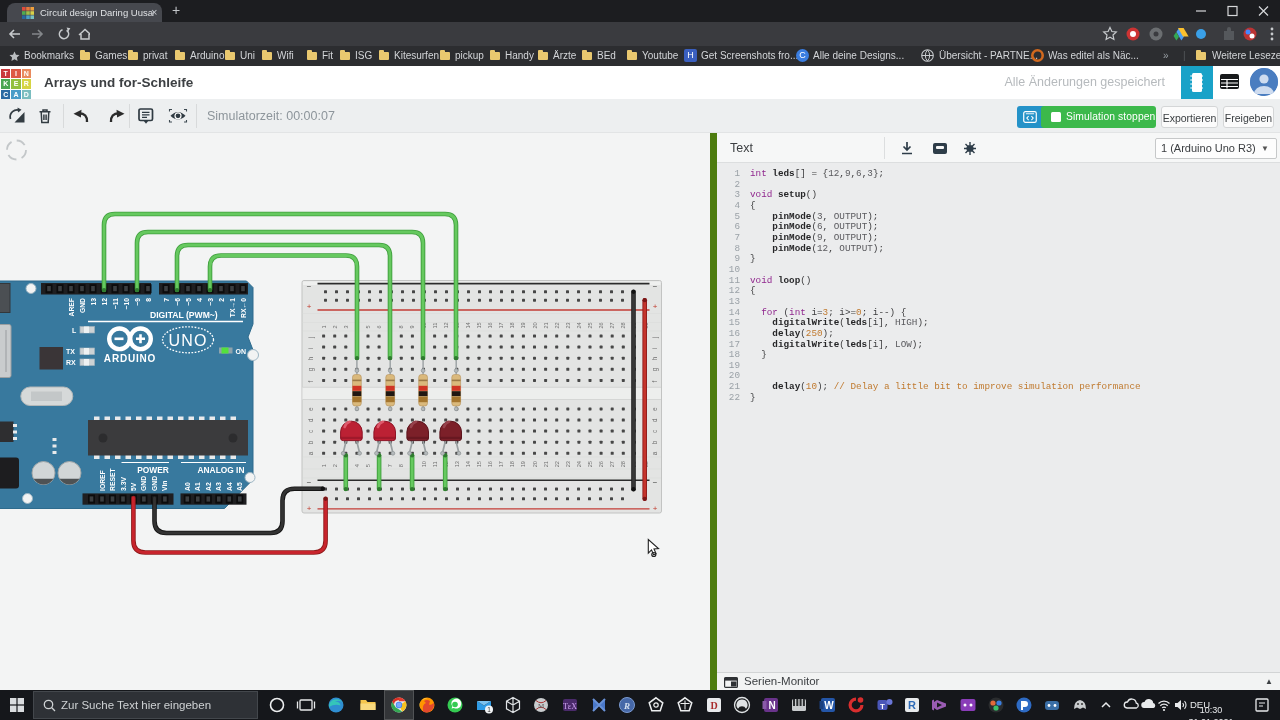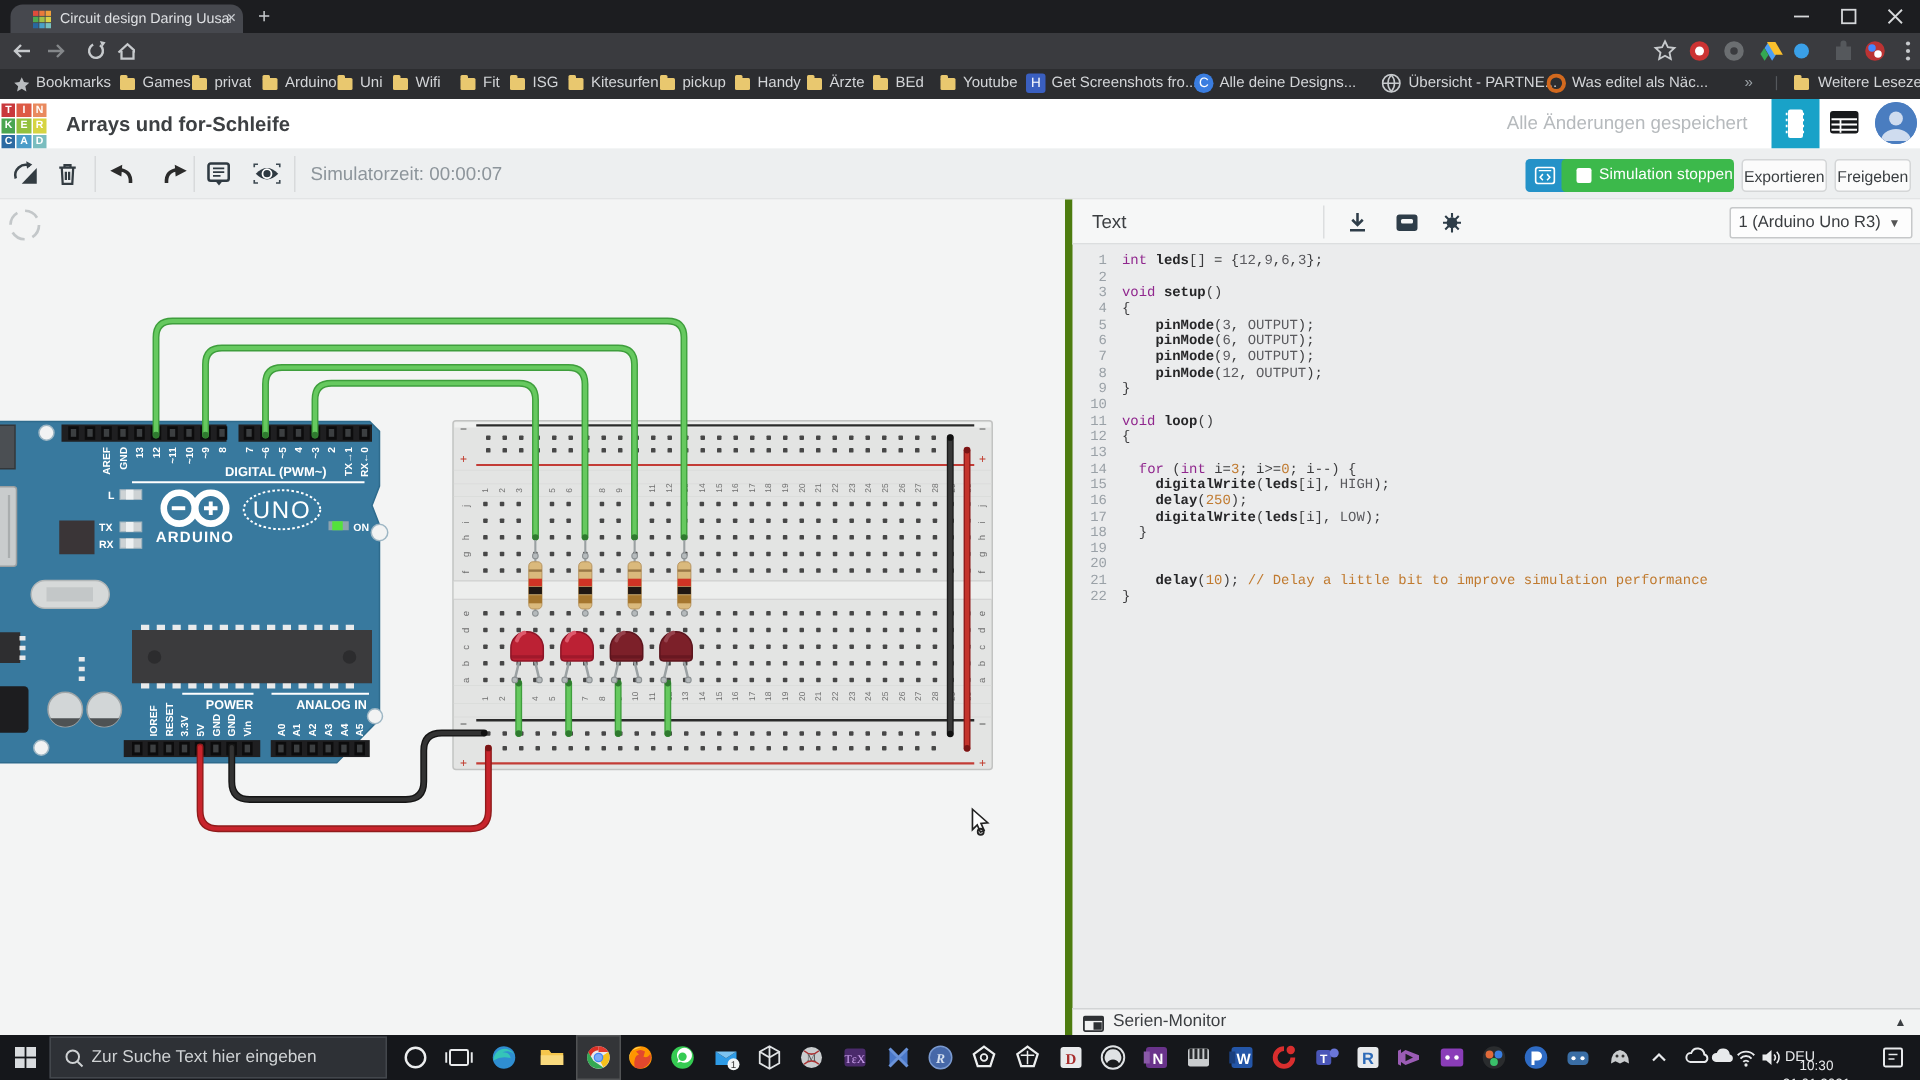--- a/index.html
+++ b/index.html
@@ -26,21 +26,21 @@
 #bgrid { left:1219px; top:6px; width:22px; height:20px; }
 #avatar { left:1250px; top:2px; width:28px; height:28px; border-radius:50%; background:#4a7dc0; overflow:hidden; }
 
 #tktools { left:0; top:99px; width:1280px; height:34px; background:#edeff0; border-bottom:1px solid #e2e4e5; }
 .tsep { position:absolute; top:5px; width:1px; height:24px; background:#d8dadb; }
 #simtime { left:207px; top:0; height:34px; line-height:34px; color:#8d959b; font-size:12.5px; }
 .btn { position:absolute; top:7px; height:22px; border-radius:3px; font-size:12px; line-height:22px; text-align:center; }
 
 #canvas { left:0; top:133px; width:710px; height:557px; background:#f3f4f4; }
 
-#rpanel { left:710px; top:133px; width:570px; height:557px; background:#ebeced; border-left:5px solid #4d7c0f; }
+#rpanel { left:710px; top:133px; width:570px; height:557px; background:#ebeced; border-left:7px solid #4d7c0f; }
 #rphead { left:0; top:0; width:570px; height:30px; background:#f6f7f7; border-bottom:1px solid #dcdedf; }
 #codesel { position:absolute; left:438px; top:5px; width:122px; height:21px; background:#fdfdfd; border:1px solid #c6c8c9; border-radius:2px; font-size:11px; line-height:19px; color:#3a3d40; }
 pre { font-family:"Liberation Mono", monospace; font-size:9.3px; line-height:10.65px; }
 #gutter { left:0px; top:36px; width:23px; text-align:right; color:#9aa1a7; }
 #code { left:33px; top:36px; color:#3c3c3e; }
 .kw { color:#90278e; }
 .fn { font-weight:bold; color:#262628; }
 .num { color:#c07a2f; }
 .cm { color:#c07a2f; }
 .cst { color:#5a5a5e; }

